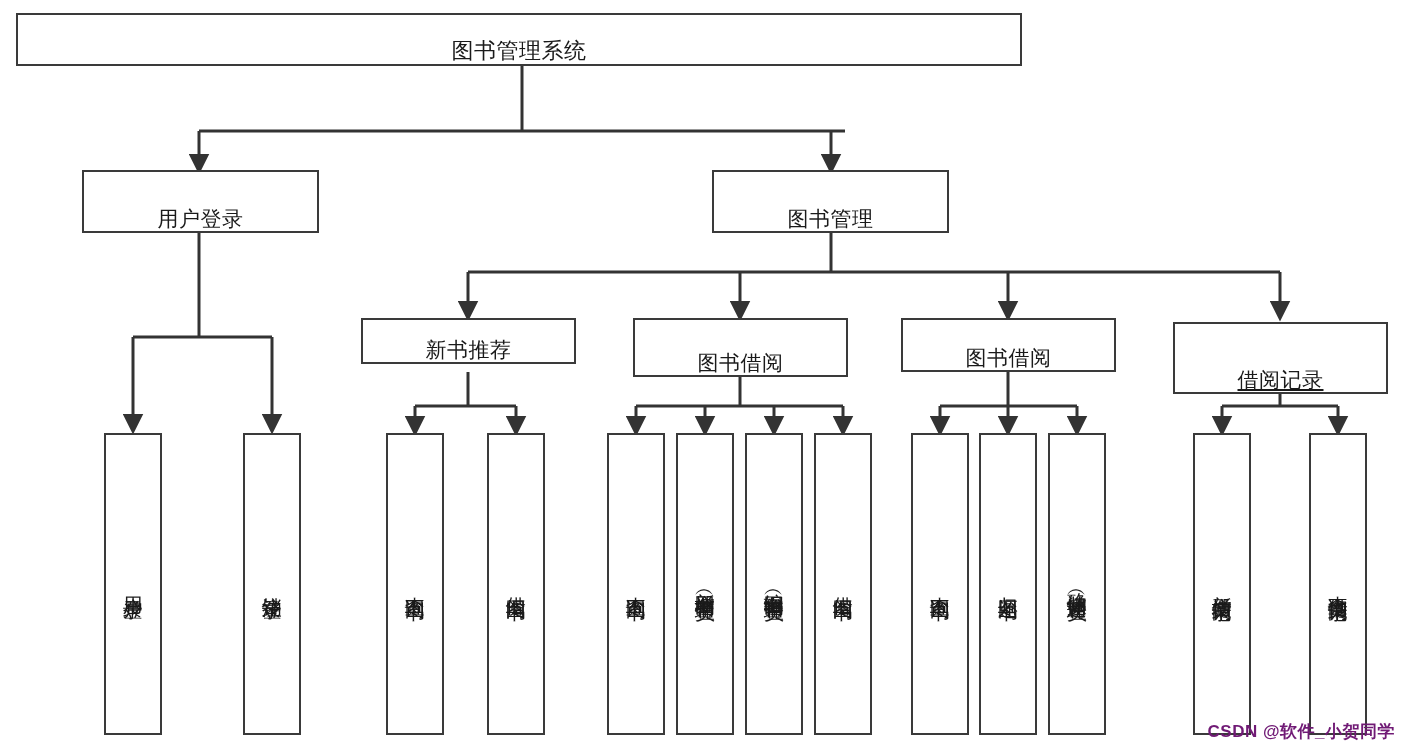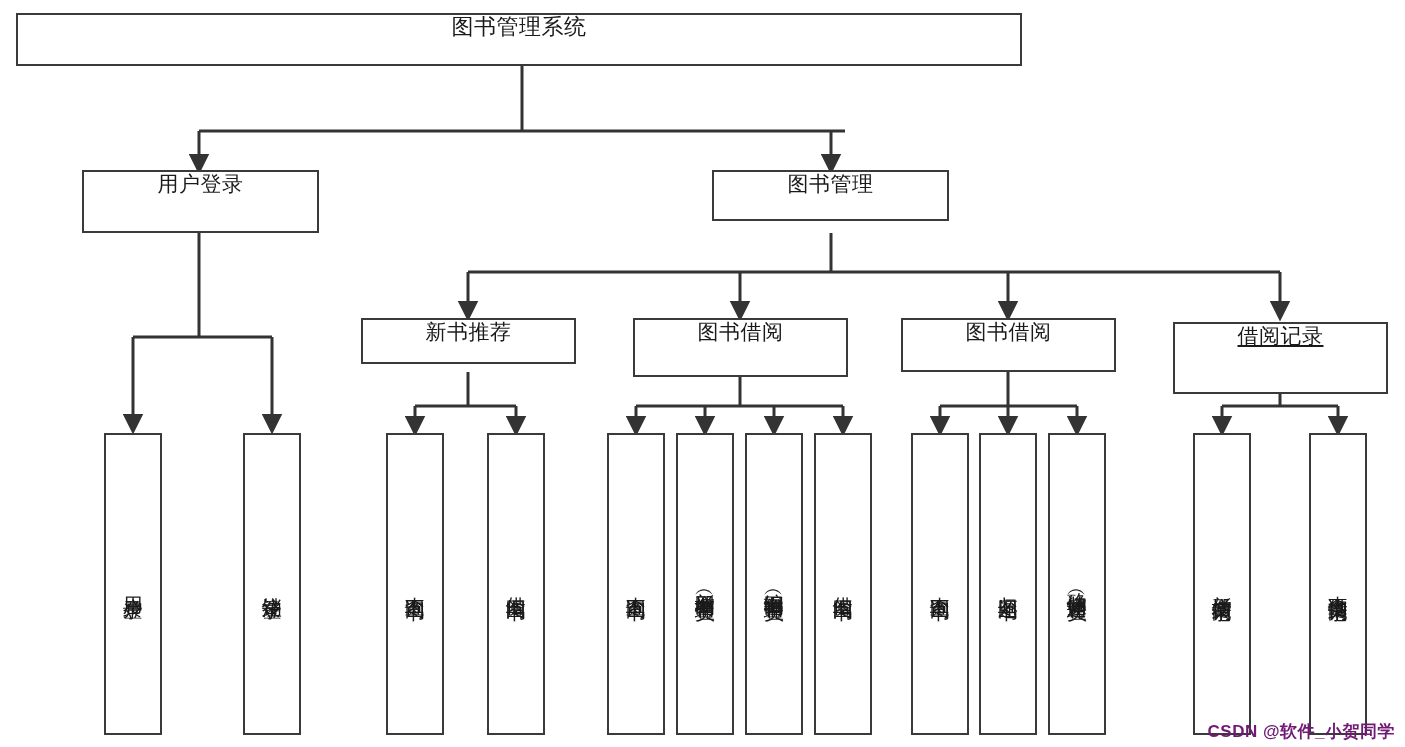--- a/index.html
+++ b/index.html
@@ -10,21 +10,21 @@
   }
   #diagram-root{position:relative;width:1405px;height:747px;background:#fff;}
   svg.wires{position:absolute;left:0;top:0;width:1405px;height:747px;}
 
   .node{
     position:absolute;
     box-sizing:border-box;
     border:2.5px solid #3a3a3a;
     background:#ffffff;
     display:flex;
-    align-items:flex-start;
+    align-items:flex-end;
     justify-content:center;
     color:#1a1a1a;
   }
   .node .label{
     font-size:21px;
     line-height:1.12;
     letter-spacing:0.5px;
     white-space:nowrap;
   }
   .node.vertical{align-items:center;}
@@ -105,21 +105,21 @@
     </g>
   </svg>
 
   <div class="node root" style="left:16px;top:13px;width:1006px;height:53px;">
     <span class="label">图书管理系统</span>
   </div>
 
   <div class="node" style="left:82px;top:170px;width:237px;height:63px;">
     <span class="label">用户登录</span>
   </div>
-  <div class="node" style="left:712px;top:170px;width:237px;height:51px;">
+  <div class="node" style="left:712px;top:170px;width:237px;height:63px;">
     <span class="label">图书管理</span>
   </div>
 
   <div class="node" style="left:361px;top:318px;width:215px;height:46px;">
     <span class="label">新书推荐</span>
   </div>
   <div class="node" style="left:633px;top:318px;width:215px;height:59px;">
     <span class="label">图书借阅</span>
   </div>
   <div class="node" style="left:901px;top:318px;width:215px;height:54px;">

